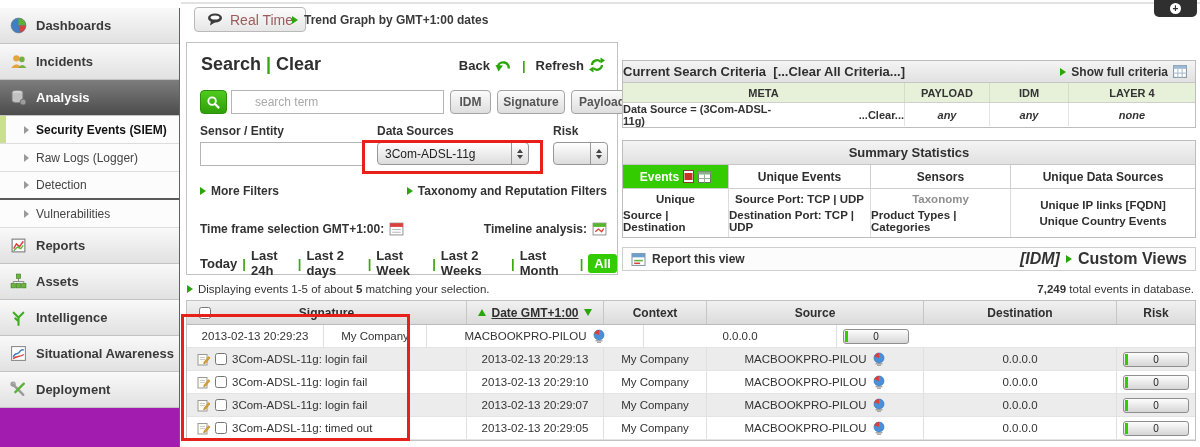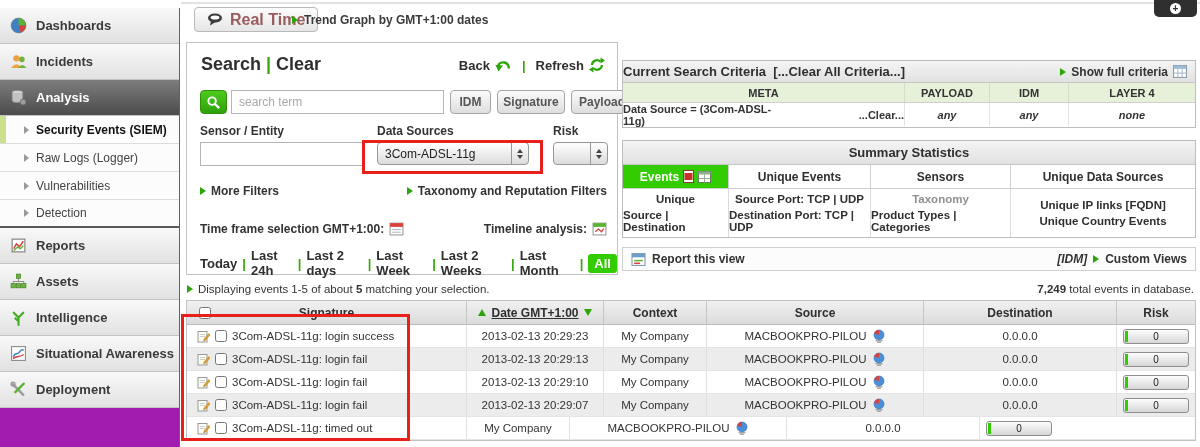--- a/index.html
+++ b/index.html
@@ -29,40 +29,40 @@
              border-left:4px solid transparent; border-right:4px solid transparent; vertical-align:middle; }
   .sort-down { display:inline-block; width:0; height:0; border-top:7px solid #2ca50a;
                border-left:4px solid transparent; border-right:4px solid transparent; vertical-align:middle; }
   .gsep { color:#3aa70d; font-weight:bold; padding:0 5px; }
 
   
   .topline { position:absolute; left:181px; top:2px; width:1019px; border-top:2px solid #e2e2e2; }
   .realtime-btn { position:absolute; left:194px; top:7px; height:25px; padding:0 12px;
                   display:flex; align-items:center; gap:7px; border:1px solid #b9b9b9; border-radius:4px;
                   background:linear-gradient(#fcfcfc,#e6e6e6); cursor:pointer; }
-  .realtime-btn span { font-weight:bold; font-size:16px; color:#9a5c5c; }
+  .realtime-btn span { font-weight:normal; font-size:14px; color:#9a5c5c; }
   .trend-link { position:absolute; left:292px; top:13px; display:flex; align-items:center; gap:6px;
                 font-weight:bold; font-size:12px; color:#3a3a3a; cursor:pointer; }
   .add-tab { position:absolute; right:3px; top:0; width:43px; height:17px; background:#2f2f2f;
              border-radius:0 0 5px 5px; display:flex; align-items:center; justify-content:center; cursor:pointer; }
   .add-tab .plus-circle { width:11px; height:11px; border-radius:50%; background:#fff; color:#2f2f2f;
              font-size:10px; font-weight:bold; line-height:11px; text-align:center; }
 
   
   .search-panel { position:absolute; left:186px; top:42px; width:432px; height:233px;
                   border:1px solid #c2c2c2; background:#fff; }
   .sp-title { position:absolute; left:14px; top:11px; font-size:18px; font-weight:bold; color:#2f2f2f;text-align:right; }
   .sp-title .gsep { font-size:18px; }
   .sp-backrow { position:absolute; right:12px; top:14px; display:flex; align-items:center; gap:5px;
                 font-size:13px; font-weight:bold; color:#2f2f2f; }
   .sp-searchbtn { position:absolute; left:13px; top:47px; width:27px; height:24px; border:1px solid #2f8f0c;
                   border-radius:4px; background:linear-gradient(#4ecb1d,#2ea009); display:flex;
                   align-items:center; justify-content:center; cursor:pointer; }
   .sp-input { position:absolute; left:44px; top:47px; width:213px; height:24px; border:1px solid #b5b5b5;
-              padding:0 7px; font-size:12px; color:#c2410c; }
+              padding:0 23px; font-size:12px; color:#c2410c; }
   .sp-input::placeholder { color:#a9a9a9; }
   .gray-btn { position:absolute; top:47px; height:24px; border:1px solid #a5a5a5; border-radius:4px;
               background:linear-gradient(#fbfbfb,#dedede); font-weight:bold; font-size:12px; color:#555;
               display:flex; align-items:center; justify-content:center; cursor:pointer; }
   .sp-label { position:absolute; font-size:12px; font-weight:bold; color:#333; }
   .sp-text-input { position:absolute; left:13px; top:99px; width:164px; height:24px; border:1px solid #b5b5b5; }
   .select { position:absolute; height:23px; border:1px solid #979797; border-radius:4px;
             background:linear-gradient(#fff,#dcdcdc); display:flex; align-items:center; cursor:pointer; }
   .select .val { flex:1; padding:0 7px; font-size:12px; color:#222; white-space:nowrap; overflow:hidden; }
   .select .stepper { width:17px; align-self:stretch; border-left:1px solid #979797; display:flex;
@@ -105,21 +105,21 @@
   .sum-cells > div { border-right:1px solid #dcdcdc; display:flex; flex-direction:column;
                      align-items:center; justify-content:center; gap:4px; font-size:11.5px; font-weight:bold; color:#2f2f2f; }
   .sum-cells > div:last-child { border-right:none; }
   .sw1 { width:106px; } .sw2 { width:142px; } .sw3 { width:140px; } .sw4 { width:184px; }
   .muted { color:#8f8f8f; }
   .sum-line { cursor:pointer; }
 
   .report-bar { position:absolute; left:622px; top:247px; width:574px; height:24px; border:1px solid #cfcfcf;
                 background:#fcfcfc; display:flex; align-items:center; padding:0 8px; }
   .report-left { display:flex; align-items:center; gap:6px; font-size:12px; font-weight:bold; cursor:pointer; }
-  .report-right { margin-left:auto; display:flex; align-items:center; gap:6px; font-size:12px; font-weight:bold; }
+  .report-right { margin-left:auto; display:flex; align-items:center; gap:6px; font-size:16px; font-weight:bold; }
 
   
   .status-left { position:absolute; left:187px; top:283px; display:flex; align-items:center; gap:5px; font-size:11.5px; color:#333; }
   .status-right { position:absolute; right:6px; top:283px; font-size:11.5px; color:#333; }
   .bold { font-weight:bold; }
 
   
   .ev-table { position:absolute; left:186px; top:300px; width:1010px; border:1px solid #c2c2c2; }
   .ev-head { display:flex; height:24px; background:linear-gradient(#f1f1f1,#dbdbdb); border-bottom:1px solid #bbb; }
   .ev-head > div { display:flex; align-items:center; justify-content:center; gap:5px; font-size:12px;
@@ -178,27 +178,27 @@
   </div>
   <div class="side-sub current">
     <span class="green-bar"></span>
     <span class="tri-gray"></span>
     <span>Security Events (SIEM)</span>
   </div>
   <div class="side-sub">
     <span class="tri-gray"></span>
     <span>Raw Logs (Logger)</span>
   </div>
+  <div class="side-sub last">
+    <span class="tri-gray"></span>
+    <span>Detection</span>
+  </div>
   <div class="side-sub">
     <span class="tri-gray"></span>
     <span>Vulnerabilities</span>
-  </div>
-  <div class="side-sub last">
-    <span class="tri-gray"></span>
-    <span>Detection</span>
   </div>
   <div class="side-item">
     <svg class="icon16" viewBox="0 0 16 16">
         <rect x="2" y="2" width="12" height="12" fill="#fff" stroke="#777"></rect>
         <polyline points="3.5,11 6,6.5 9,9 12.5,4" fill="none" stroke="#d8413c" stroke-width="1.4"></polyline>
         <polyline points="3.5,13 7,9.5 10,11 12.5,8" fill="none" stroke="#58b431" stroke-width="1.2"></polyline>
       </svg>
     <span>Reports</span>
   </div>
   <div class="side-item">
@@ -471,30 +471,20 @@
       <span class="date-label">Date GMT+1:00</span>
       <span class="sort-down"></span>
     </div>
     <div class="c-ctx">Context</div>
     <div class="c-src">Source</div>
     <div class="c-dst">Destination</div>
     <div class="c-risk">Risk</div>
   </div>
 
   <div class="ev-row">
-    <div class="c-sig">
-      <svg width="13" height="13" viewBox="0 0 13 13">
-          <rect x="1" y="1.5" width="9" height="10.5" fill="#fdfdf2" stroke="#999"></rect>
-          <line x1="3" y1="4.5" x2="8" y2="4.5" stroke="#ccc"></line>
-          <line x1="3" y1="6.5" x2="8" y2="6.5" stroke="#ccc"></line>
-          <path d="M7 9 L11.7 3.6 L13 5 L8.4 10.3 L6.7 11 Z" fill="#e0a030" stroke="#a97a20" stroke-width="0.5"></path>
-        </svg>
-      <input type="checkbox" style="">
-      <span class="sig-text">3Com-ADSL-11g: login success</span>
-    </div>
     <div class="c-date">2013-02-13 20:29:23</div>
     <div class="c-ctx">My Company</div>
     <div class="c-src">
       <span>MACBOOKPRO-PILOU</span>
       <svg width="14" height="14" viewBox="0 0 14 14">
           <circle cx="7" cy="6" r="5" fill="#4a90d9" stroke="#2c6cb0" stroke-width="0.6"></circle>
           <path d="M7 1 A5 5 0 0 0 2.2 4.6 L7 6 Z" fill="#d8413c"></path>
           <path d="M3.5 11.8 h7 M5 13.2 h4" stroke="#888" stroke-width="1"></path>
         </svg>
     </div>
@@ -589,20 +579,21 @@
     <div class="c-sig">
       <svg width="13" height="13" viewBox="0 0 13 13">
           <rect x="1" y="1.5" width="9" height="10.5" fill="#fdfdf2" stroke="#999"></rect>
           <line x1="3" y1="4.5" x2="8" y2="4.5" stroke="#ccc"></line>
           <line x1="3" y1="6.5" x2="8" y2="6.5" stroke="#ccc"></line>
           <path d="M7 9 L11.7 3.6 L13 5 L8.4 10.3 L6.7 11 Z" fill="#e0a030" stroke="#a97a20" stroke-width="0.5"></path>
         </svg>
       <input type="checkbox" style="">
       <span class="sig-text">3Com-ADSL-11g: timed out</span>
     </div>
+    <div class="c-date">2013-02-13 20:29:05</div>
     <div class="c-ctx">My Company</div>
     <div class="c-src">
       <span>MACBOOKPRO-PILOU</span>
       <svg width="14" height="14" viewBox="0 0 14 14">
           <circle cx="7" cy="6" r="5" fill="#4a90d9" stroke="#2c6cb0" stroke-width="0.6"></circle>
           <path d="M7 1 A5 5 0 0 0 2.2 4.6 L7 6 Z" fill="#d8413c"></path>
           <path d="M3.5 11.8 h7 M5 13.2 h4" stroke="#888" stroke-width="1"></path>
         </svg>
     </div>
     <div class="c-dst">0.0.0.0</div>

